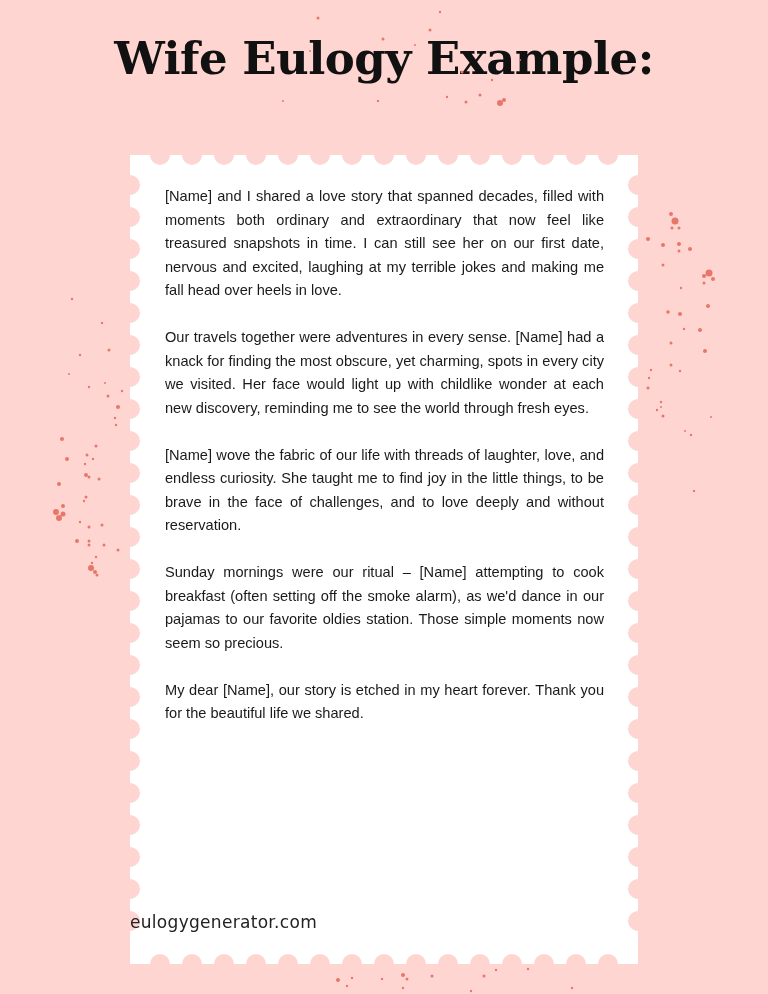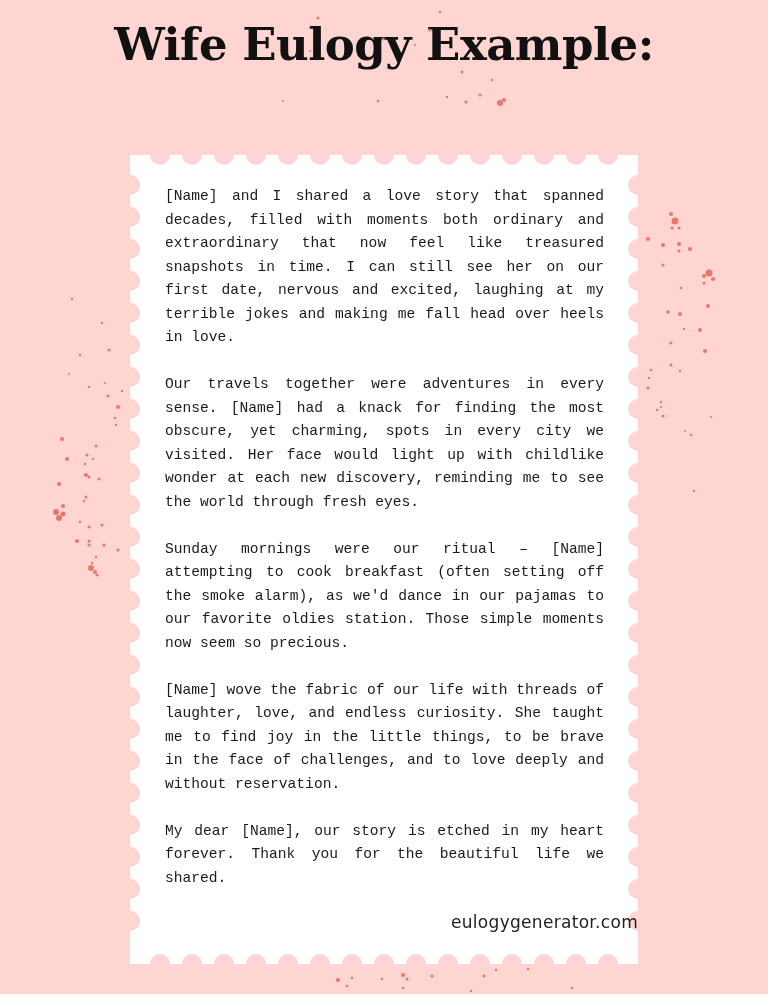--- a/index.html
+++ b/index.html
@@ -1,22 +1,22 @@
 <!DOCTYPE html>
 <html><head>
 <meta charset="utf-8">
 <style>
   html,body{margin:0;padding:0;}
   body{width:768px;height:994px;background:#ffd5d1;position:relative;overflow:hidden;}
-  .title{position:absolute;left:0;top:14px;width:768px;text-align:center;font-family:"DejaVu Serif",serif;font-weight:bold;font-size:45px;line-height:62px;color:#111;letter-spacing:-0.5px;}
+  .title{position:absolute;left:0;top:28px;width:768px;text-align:center;font-family:"DejaVu Serif",serif;font-weight:bold;font-size:45px;line-height:62px;color:#111;letter-spacing:-0.5px;}
   .card{position:absolute;left:130px;top:155px;width:508px;height:809px;background:#fff;}
   .scallops{position:absolute;left:0;top:0;width:768px;height:994px;pointer-events:none;}
-  .content{position:absolute;left:165px;top:185px;width:439px;font-family:Liberation Mono, monospace;font-size:14.6px;line-height:23.5px;color:#1a1a1a;text-align:justify;}
+  .content{position:absolute;left:165px;top:185px;width:439px;font-family:Liberation Sans, sans-serif;font-size:14.6px;line-height:23.5px;color:#1a1a1a;text-align:justify;}
   .content p{margin:0 0 23.5px 0;}
-  .footer{position:absolute;left:130px;top:912px;width:508px;text-align:right;font-family:"DejaVu Sans",sans-serif;font-size:17px;color:#222;letter-spacing:0.3px;}
+  .footer{position:absolute;left:130px;top:912px;width:508px;text-align:left;font-family:"DejaVu Sans",sans-serif;font-size:17px;color:#222;letter-spacing:0.3px;}
   .splatter{position:absolute;left:0;top:0;width:768px;height:994px;pointer-events:none;}
 </style>
 </head>
 <body>
 
 <div class="title">
   <div>Wife Eulogy Example:</div>
 </div>
 
 <svg class="splatter" viewBox="0 0 768 994">
@@ -221,18 +221,18 @@
     <circle cx="638" cy="825" r="10"></circle>
       <circle cx="638" cy="857" r="10"></circle>
       <circle cx="638" cy="889" r="10"></circle>
       <circle cx="638" cy="921" r="10"></circle>
   </g>
 </svg>
 
 <div class="content">
   <p>[Name] and I shared a love story that spanned decades, filled with moments both ordinary and extraordinary that now feel like treasured snapshots in time. I can still see her on our first date, nervous and excited, laughing at my terrible jokes and making me fall head over heels in love.</p>
   <p>Our travels together were adventures in every sense. [Name] had a knack for finding the most obscure, yet charming, spots in every city we visited. Her face would light up with childlike wonder at each new discovery, reminding me to see the world through fresh eyes.</p>
+  <p>[Name] wove the fabric of our life with threads of laughter, love, and endless curiosity. She taught me to find joy in the little things, to be brave in the face of challenges, and to love deeply and without reservation.</p>
   <p>Sunday mornings were our ritual – [Name] attempting to cook breakfast (often setting off the smoke alarm), as we'd dance in our pajamas to our favorite oldies station. Those simple moments now seem so precious.</p>
-  <p>[Name] wove the fabric of our life with threads of laughter, love, and endless curiosity. She taught me to find joy in the little things, to be brave in the face of challenges, and to love deeply and without reservation.</p>
   <p>My dear [Name], our story is etched in my heart forever. Thank you for the beautiful life we shared.</p>
 </div>
 
 <div class="footer">eulogygenerator.com</div>
 
 </body></html>

